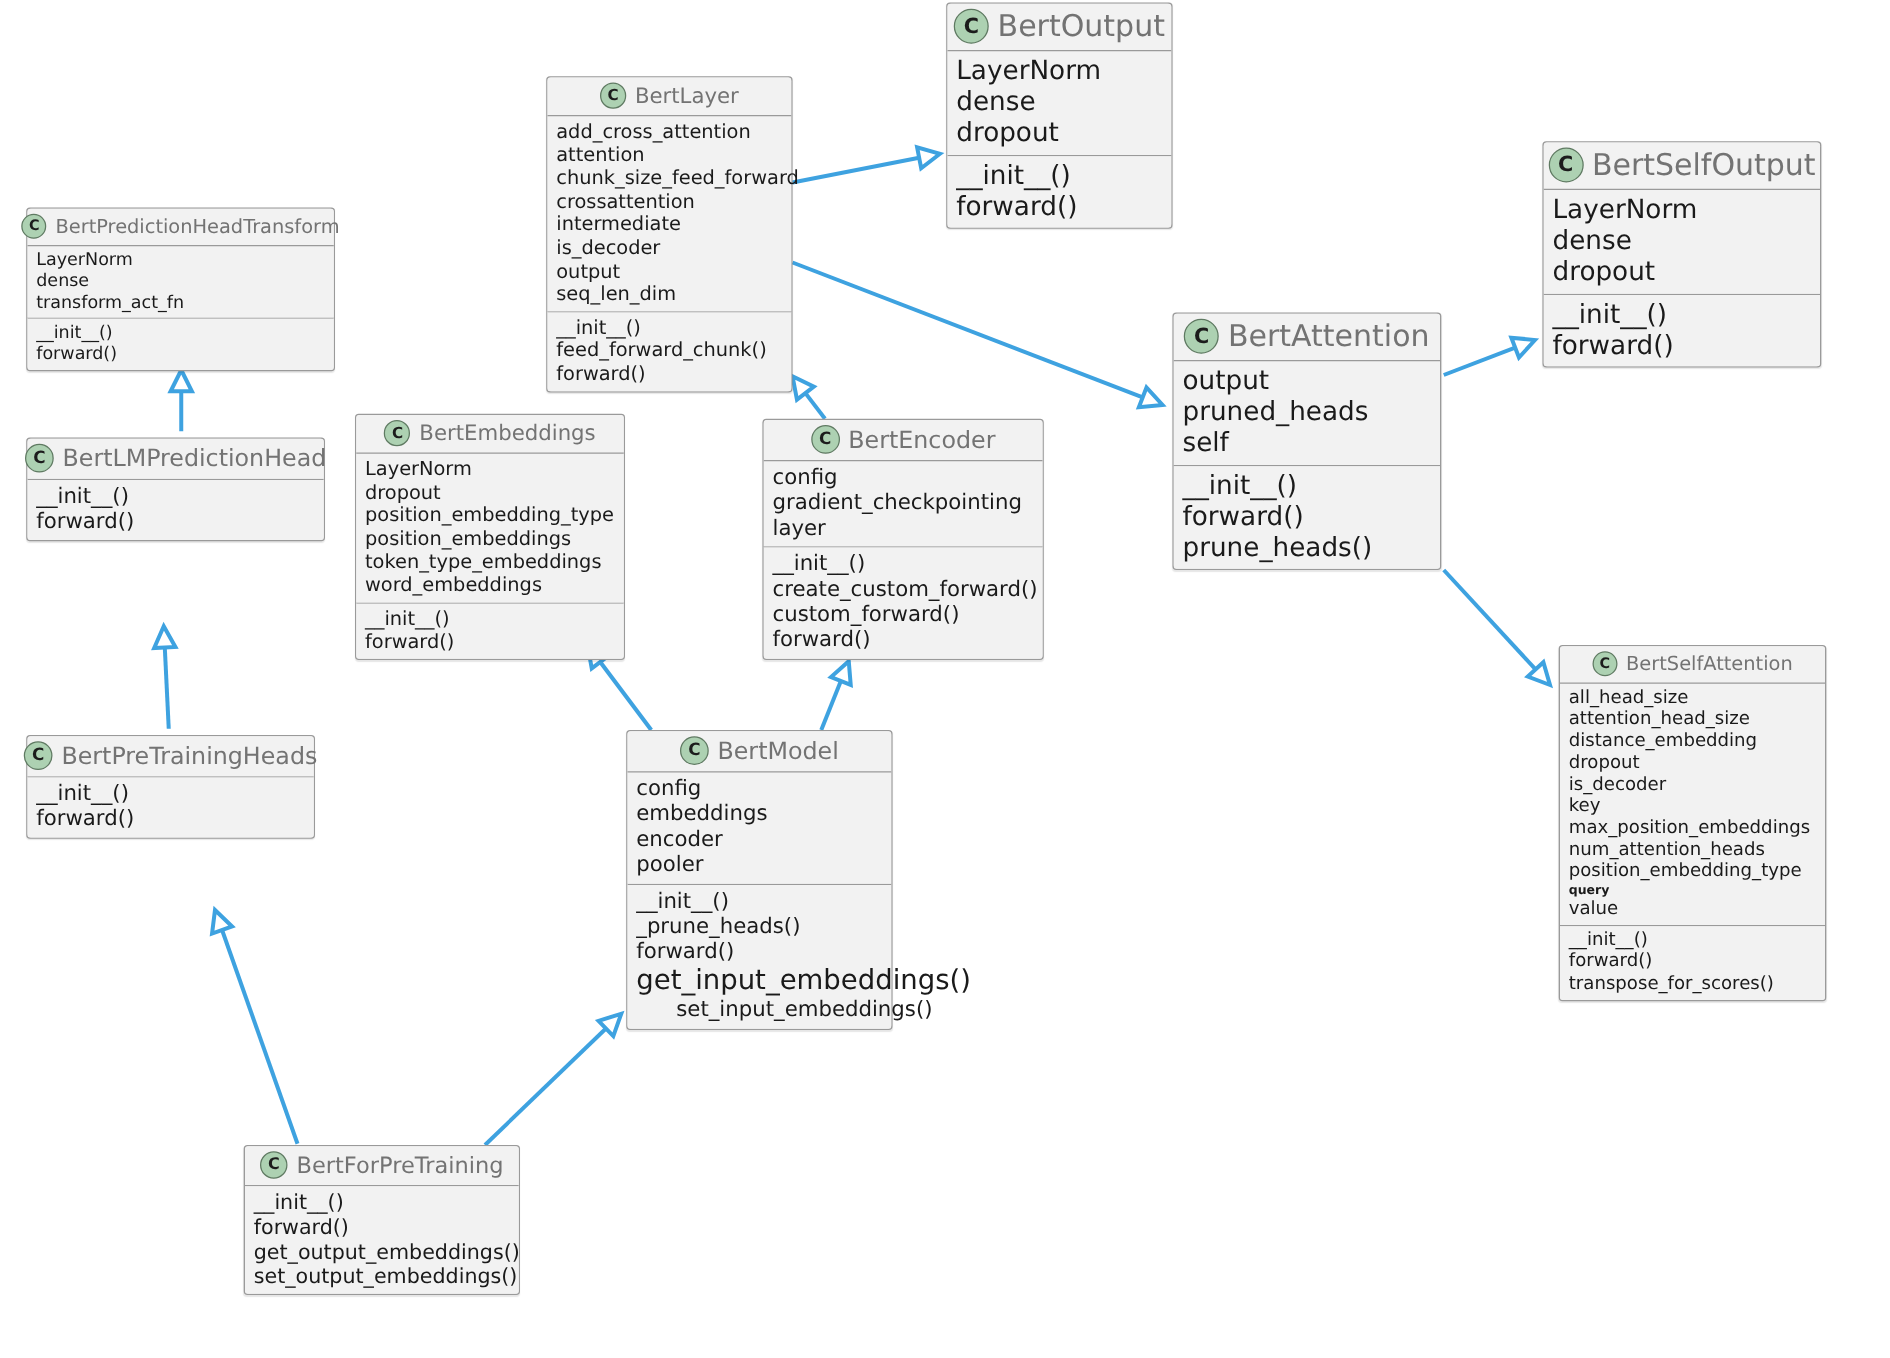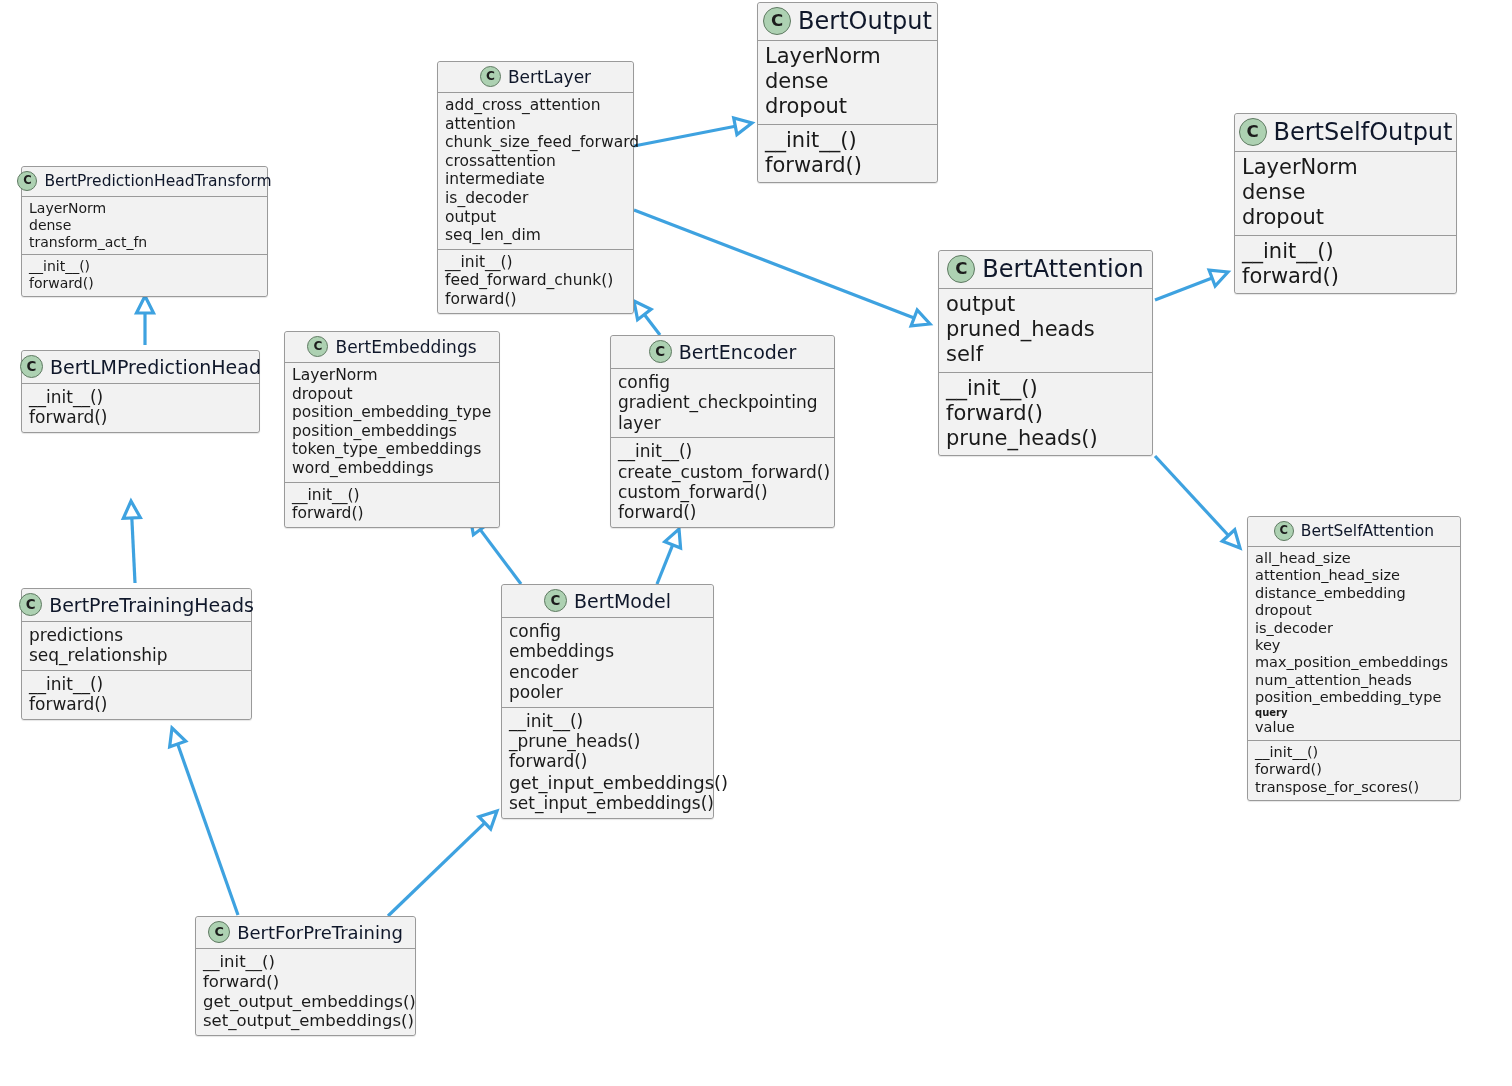--- a/index.html
+++ b/index.html
@@ -46,21 +46,21 @@
     align-items: center;
     justify-content: center;
     border-radius: 50%;
     background: #add1b2;
     border: 1.6px solid #5f7a62;
     color: #1c1c1c;
     font-weight: bold;
     line-height: 1;
   }
   .class-title {
-    color: #0f172a;
+    color: #737373;
     white-space: nowrap;
   }
   .uml-section {
     border-top: 1px solid #9a9a9a;
     padding: 3px 7px 4px 7px;
     background: #f2f2f2;
   }
   .uml-section:last-child {
     border-radius: 0 0 3px 3px;
   }
@@ -279,45 +279,41 @@
           <div class="uml-row" style="font-size: 14.5px;">forward()</div>
           <div class="uml-row" style="font-size: 14.5px;">transpose_for_scores()</div>
         </div>
       </div>
       <div class="uml-class" style="left: 21px; top: 588px; width: 231px;">
         <div class="uml-header">
           <span class="class-icon" style="width: 21px; height: 21px; font-size: 13.44px;">C</span>
           <span class="class-title" style="font-size: 19px;">BertPreTrainingHeads</span>
         </div>
         <div class="uml-section">
-          <div class="uml-row" style="font-size: 17px;">predictions</div>
-          <div class="uml-row" style="font-size: 17px;">seq_relationship</div>
-        </div>
-        <div class="uml-section">
           <div class="uml-row" style="font-size: 17px;">__init__()</div>
           <div class="uml-row" style="font-size: 17px;">forward()</div>
         </div>
       </div>
       <div class="uml-class" style="left: 501px; top: 584px; width: 213px;">
         <div class="uml-header">
           <span class="class-icon" style="width: 21px; height: 21px; font-size: 13.44px;">C</span>
           <span class="class-title" style="font-size: 19px;">BertModel</span>
         </div>
         <div class="uml-section">
           <div class="uml-row" style="font-size: 17px;">config</div>
           <div class="uml-row" style="font-size: 17px;">embeddings</div>
           <div class="uml-row" style="font-size: 17px;">encoder</div>
           <div class="uml-row" style="font-size: 17px;">pooler</div>
         </div>
         <div class="uml-section">
           <div class="uml-row" style="font-size: 17px;">__init__()</div>
           <div class="uml-row" style="font-size: 17px;">_prune_heads()</div>
           <div class="uml-row" style="font-size: 17px;">forward()</div>
-          <div class="uml-row" style="font-size: 18px;">get_input_embeddings()</div>
-          <div class="uml-row" style="font-size: 17px;">set_input_embeddings()</div>
+          <div class="uml-row" style="font-size: 22px;">get_input_embeddings()</div>
+          <div class="uml-row" style="font-size: 17px; margin-left: 32px;">set_input_embeddings()</div>
         </div>
       </div>
       <div class="uml-class" style="left: 195px; top: 916px; width: 221px;">
         <div class="uml-header">
           <span class="class-icon" style="width: 20px; height: 20px; font-size: 12.8px;">C</span>
           <span class="class-title" style="font-size: 18px;">BertForPreTraining</span>
         </div>
         <div class="uml-section">
           <div class="uml-row" style="font-size: 16.5px;">__init__()</div>
           <div class="uml-row" style="font-size: 16.5px;">forward()</div>

